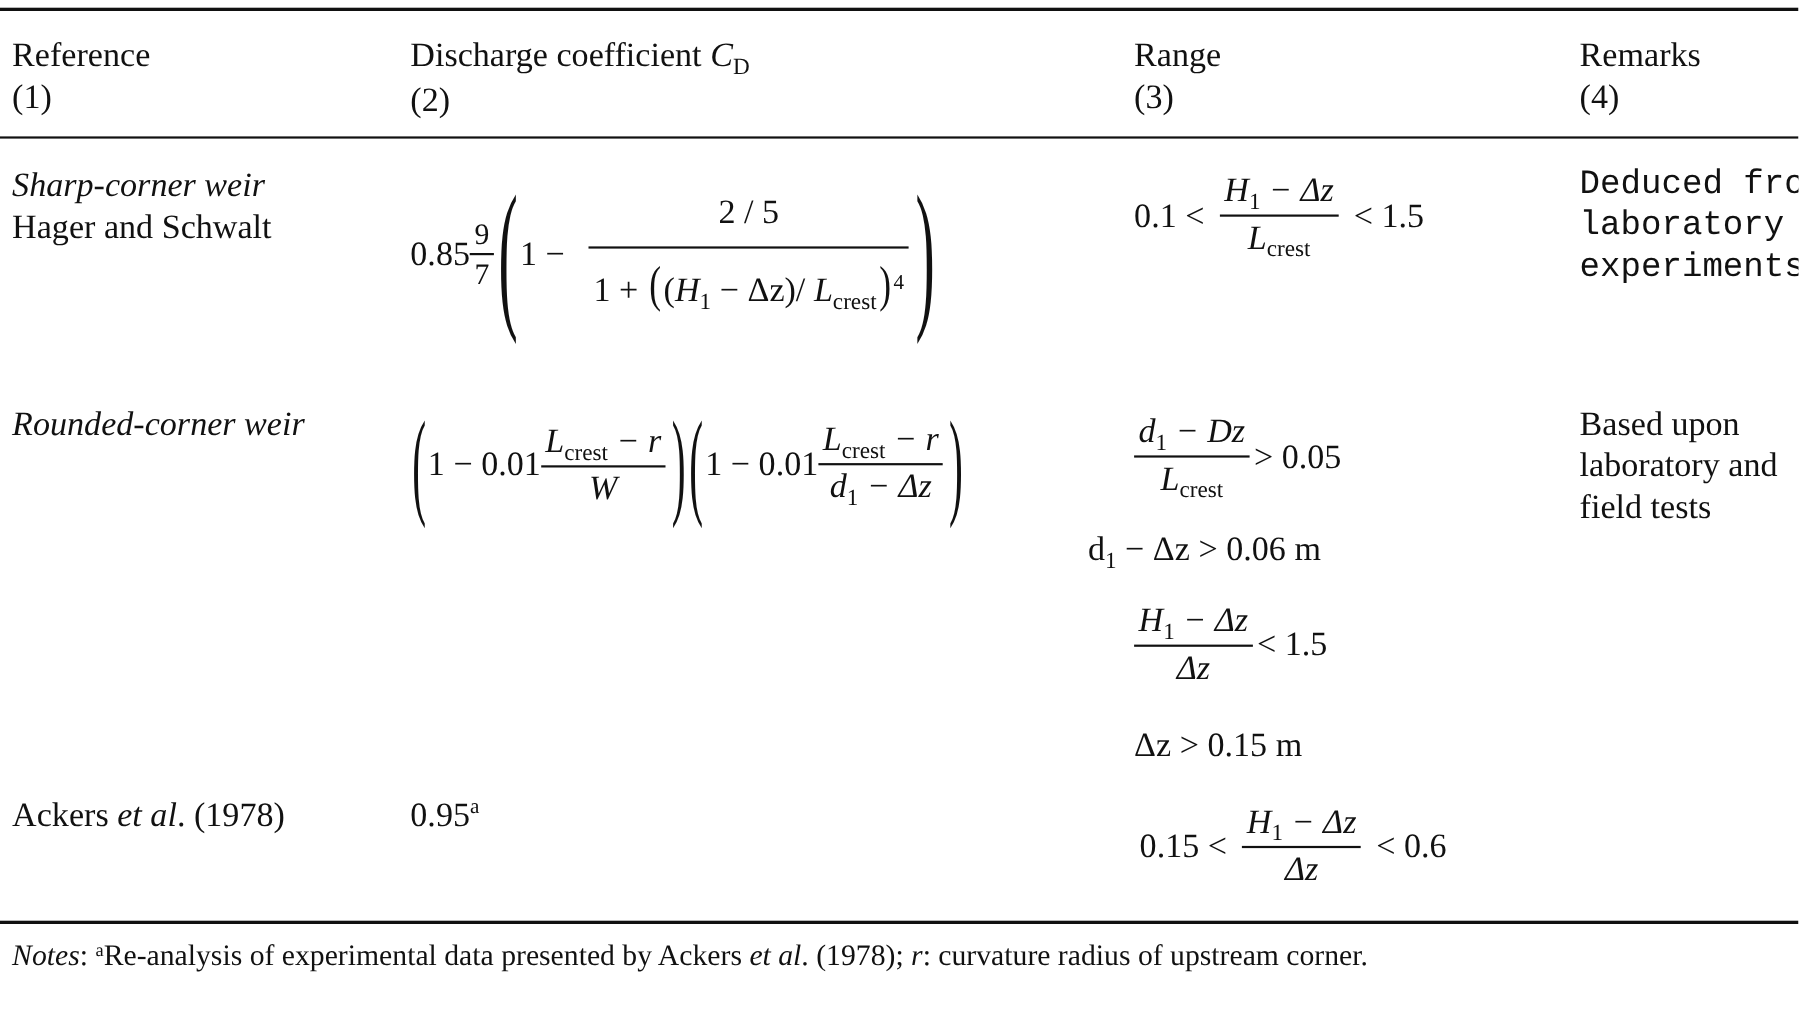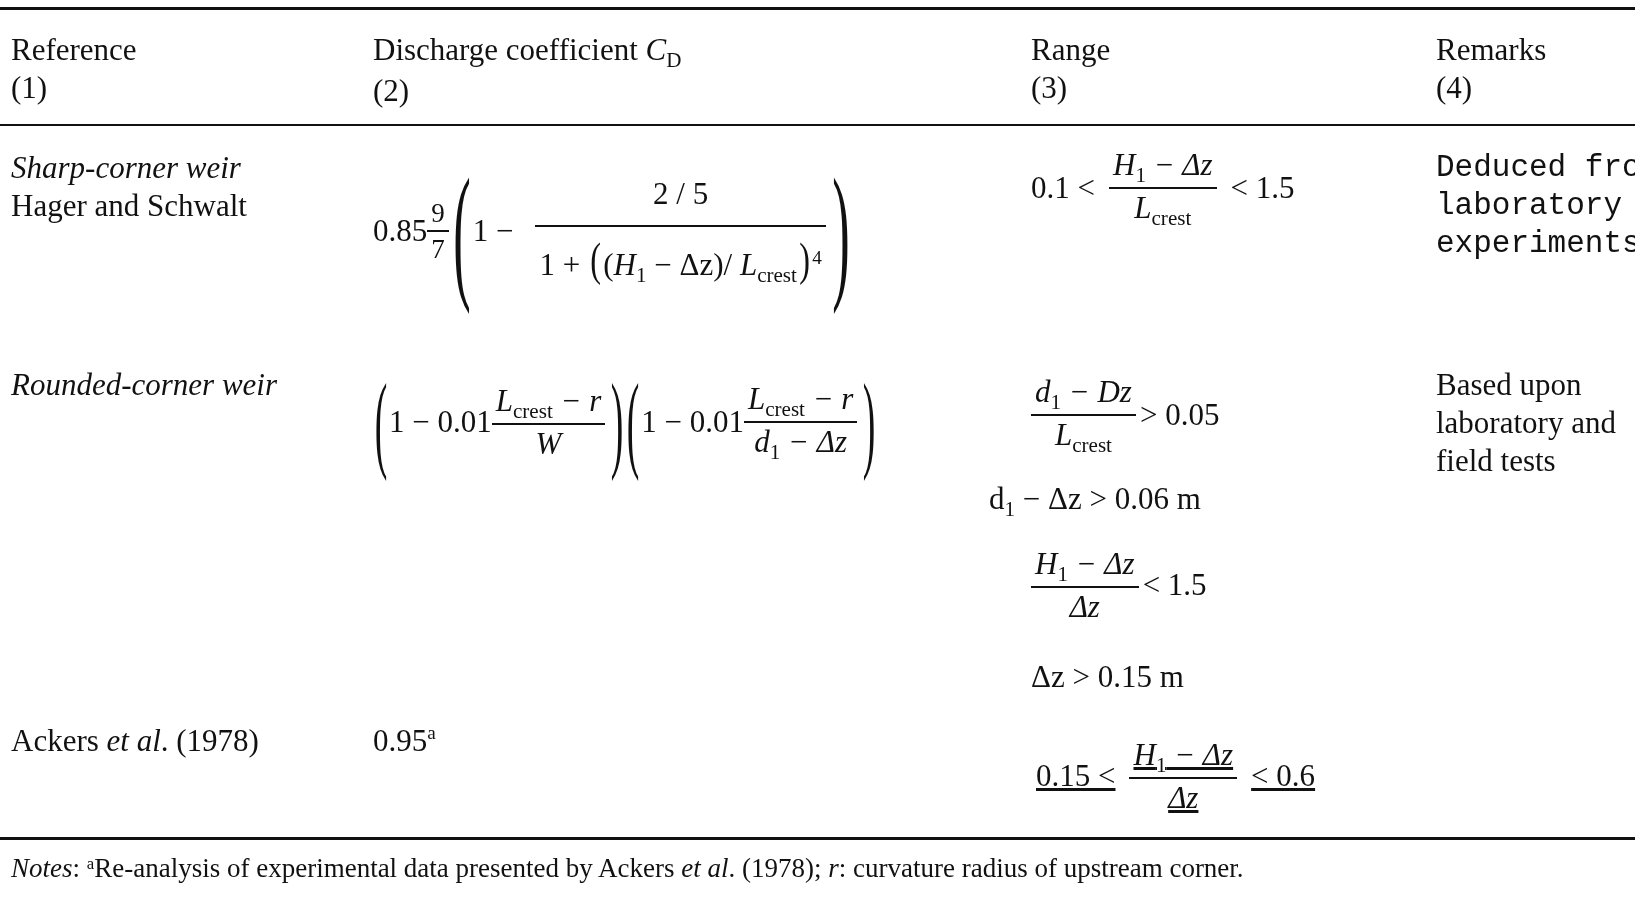--- a/index.html
+++ b/index.html
@@ -74,21 +74,21 @@
       <span class="num" style="padding-bottom:14px;">2 / 5</span>
       <span class="bar"></span>
       <span class="den" style="padding-top:10px;">
         <span>1 + </span><span class="big-paren" style="font-size:46px; transform:scaleX(0.7);">(</span>(<span class="i">H</span><span class="sub">1</span><span> − Δz)/ </span><span class="i">L</span><span class="sub">crest</span><span class="big-paren" style="font-size:46px; transform:scaleX(0.7);">)</span><span class="sup">4</span>
       </span>
     </span>
     <span class="big-paren" style="font-size:150px; transform:scaleX(0.35); margin:0 -14px;">)</span>
   </span>
 </div>
 
-<div class="abs" style="left:1031px; top:148px; height:88px; display:flex; align-items:flex-start;">
+<div class="abs" style="left:1031px; top:148px; height:88px; display:flex; align-items:flex-end;">
   <span class="math">
     <span>0.1 &lt;</span>
     <span class="sp"></span>
     <span class="frac">
       <span class="num"><span class="i">H</span><span class="sub">1</span><span class="i"> − Δz</span></span>
       <span class="bar"></span>
       <span class="den"><span class="i">L</span><span class="sub">crest</span></span>
     </span>
     <span class="sp"></span>
     <span>&lt; 1.5</span>
@@ -161,21 +161,21 @@
 </div>
 
 <div class="abs txt" style="left:11px; top:722px;">
   <span>Ackers </span><span class="ital">et al</span><span>. (1978)</span>
 </div>
 
 <div class="abs txt" style="left:373px; top:722px;">
   <span>0.95</span><span class="sup" style="top:-0.6em;">a</span>
 </div>
 
-<div class="abs" style="left:1036px; top:730px; height:92px; display:flex; align-items:center;text-decoration:underline;">
+<div class="abs" style="left:1036px; top:730px; height:92px; display:flex; align-items:flex-start;">
   <span class="math">
     <span>0.15 &lt;</span>
     <span class="sp"></span>
     <span class="frac">
       <span class="num"><span class="i">H</span><span class="sub">1</span><span class="i"> − Δz</span></span>
       <span class="bar"></span>
       <span class="den i">Δz</span>
     </span>
     <span class="sp"></span>
     <span>&lt; 0.6</span>

